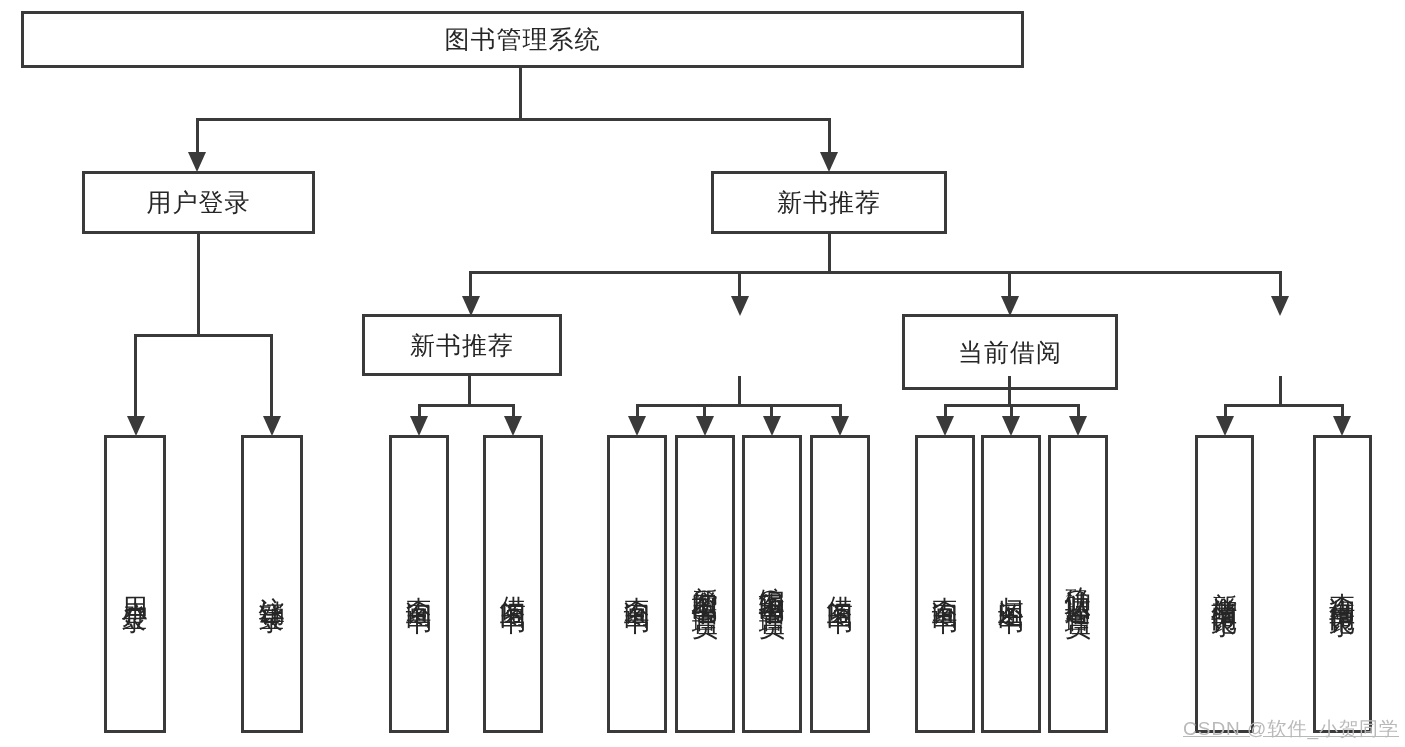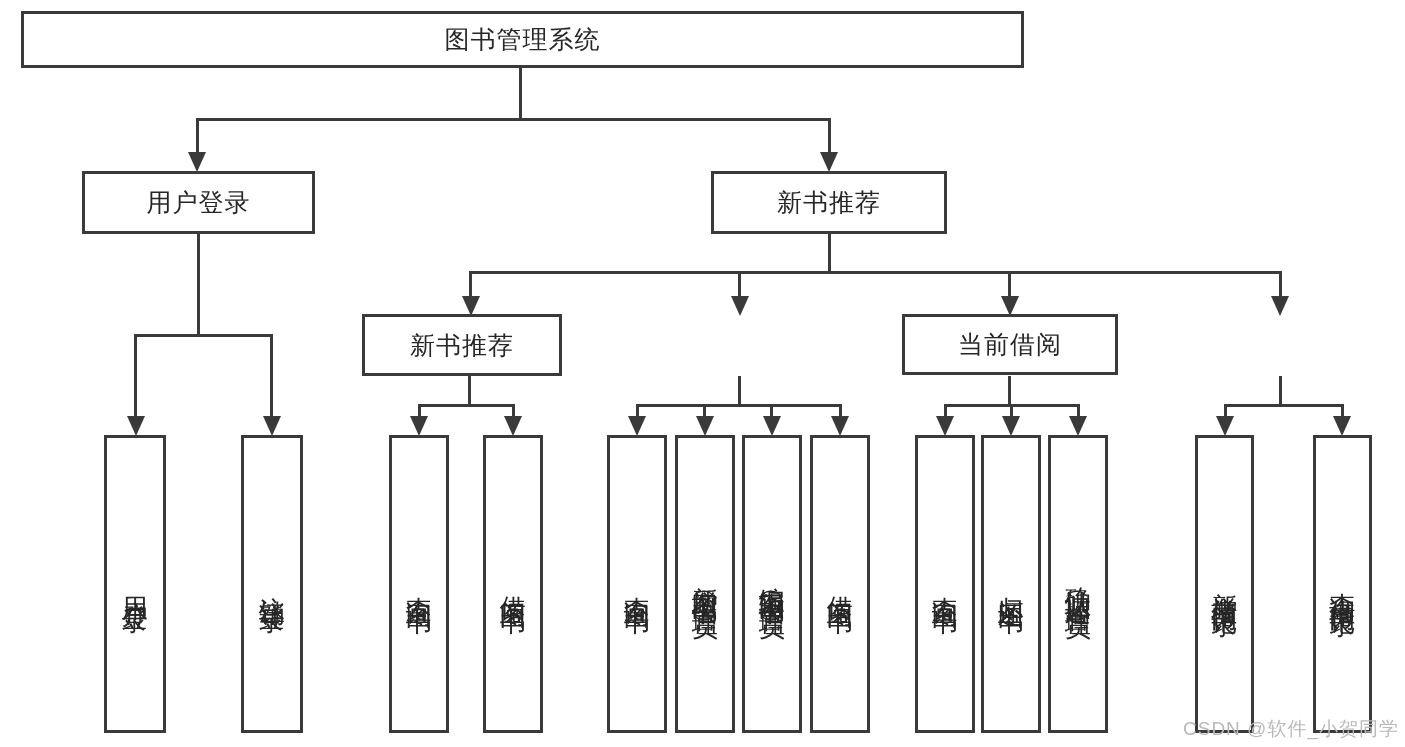--- a/index.html
+++ b/index.html
@@ -19,21 +19,21 @@
   }
   .vl { position:absolute; width:3px; background:#3a3a3a; }
   .hl { position:absolute; height:3px; background:#3a3a3a; }
   .arr {
     position:absolute; width:0; height:0;
     border-left:9px solid transparent; border-right:9px solid transparent;
     border-top:20px solid #3a3a3a;
   }
   .watermark {
     position:absolute; left:1183px; top:716px; font-size:19px;
-    color:#b9b9b9; white-space:nowrap; letter-spacing:1px;
+    color:#b9b9b9; white-space:nowrap; letter-spacing:1px;text-decoration:underline;
   }
 </style>
 </head>
 <body>
 
 <div id="stage">
 
   <div class="box hbox" style="left:21px;top:11px;width:1003px;height:57px">
     <span>图书管理系统</span>
   </div>
@@ -66,21 +66,21 @@
   <div class="vl" style="left:738px;top:271px;height:27px"></div>
   <div class="arr" style="left:731px;top:296px"></div>
   <div class="vl" style="left:1008px;top:271px;height:27px"></div>
   <div class="arr" style="left:1001px;top:296px"></div>
   <div class="vl" style="left:1279px;top:271px;height:27px"></div>
   <div class="arr" style="left:1271px;top:296px"></div>
 
   <div class="box hbox" style="left:362px;top:314px;width:200px;height:62px">
     <span>新书推荐</span>
   </div>
-  <div class="box hbox" style="left:902px;top:314px;width:216px;height:61px">
+  <div class="box hbox" style="left:902px;top:314px;width:216px;height:76px">
     <span>当前借阅</span>
   </div>
 
   <div class="vl" style="left:468px;top:376px;height:31px"></div>
   <div class="hl" style="left:418px;top:404px;width:97px"></div>
   <div class="vl" style="left:418px;top:404px;height:14px"></div>
   <div class="arr" style="left:410px;top:416px"></div>
   <div class="vl" style="left:512px;top:404px;height:14px"></div>
   <div class="arr" style="left:504px;top:416px"></div>
 

